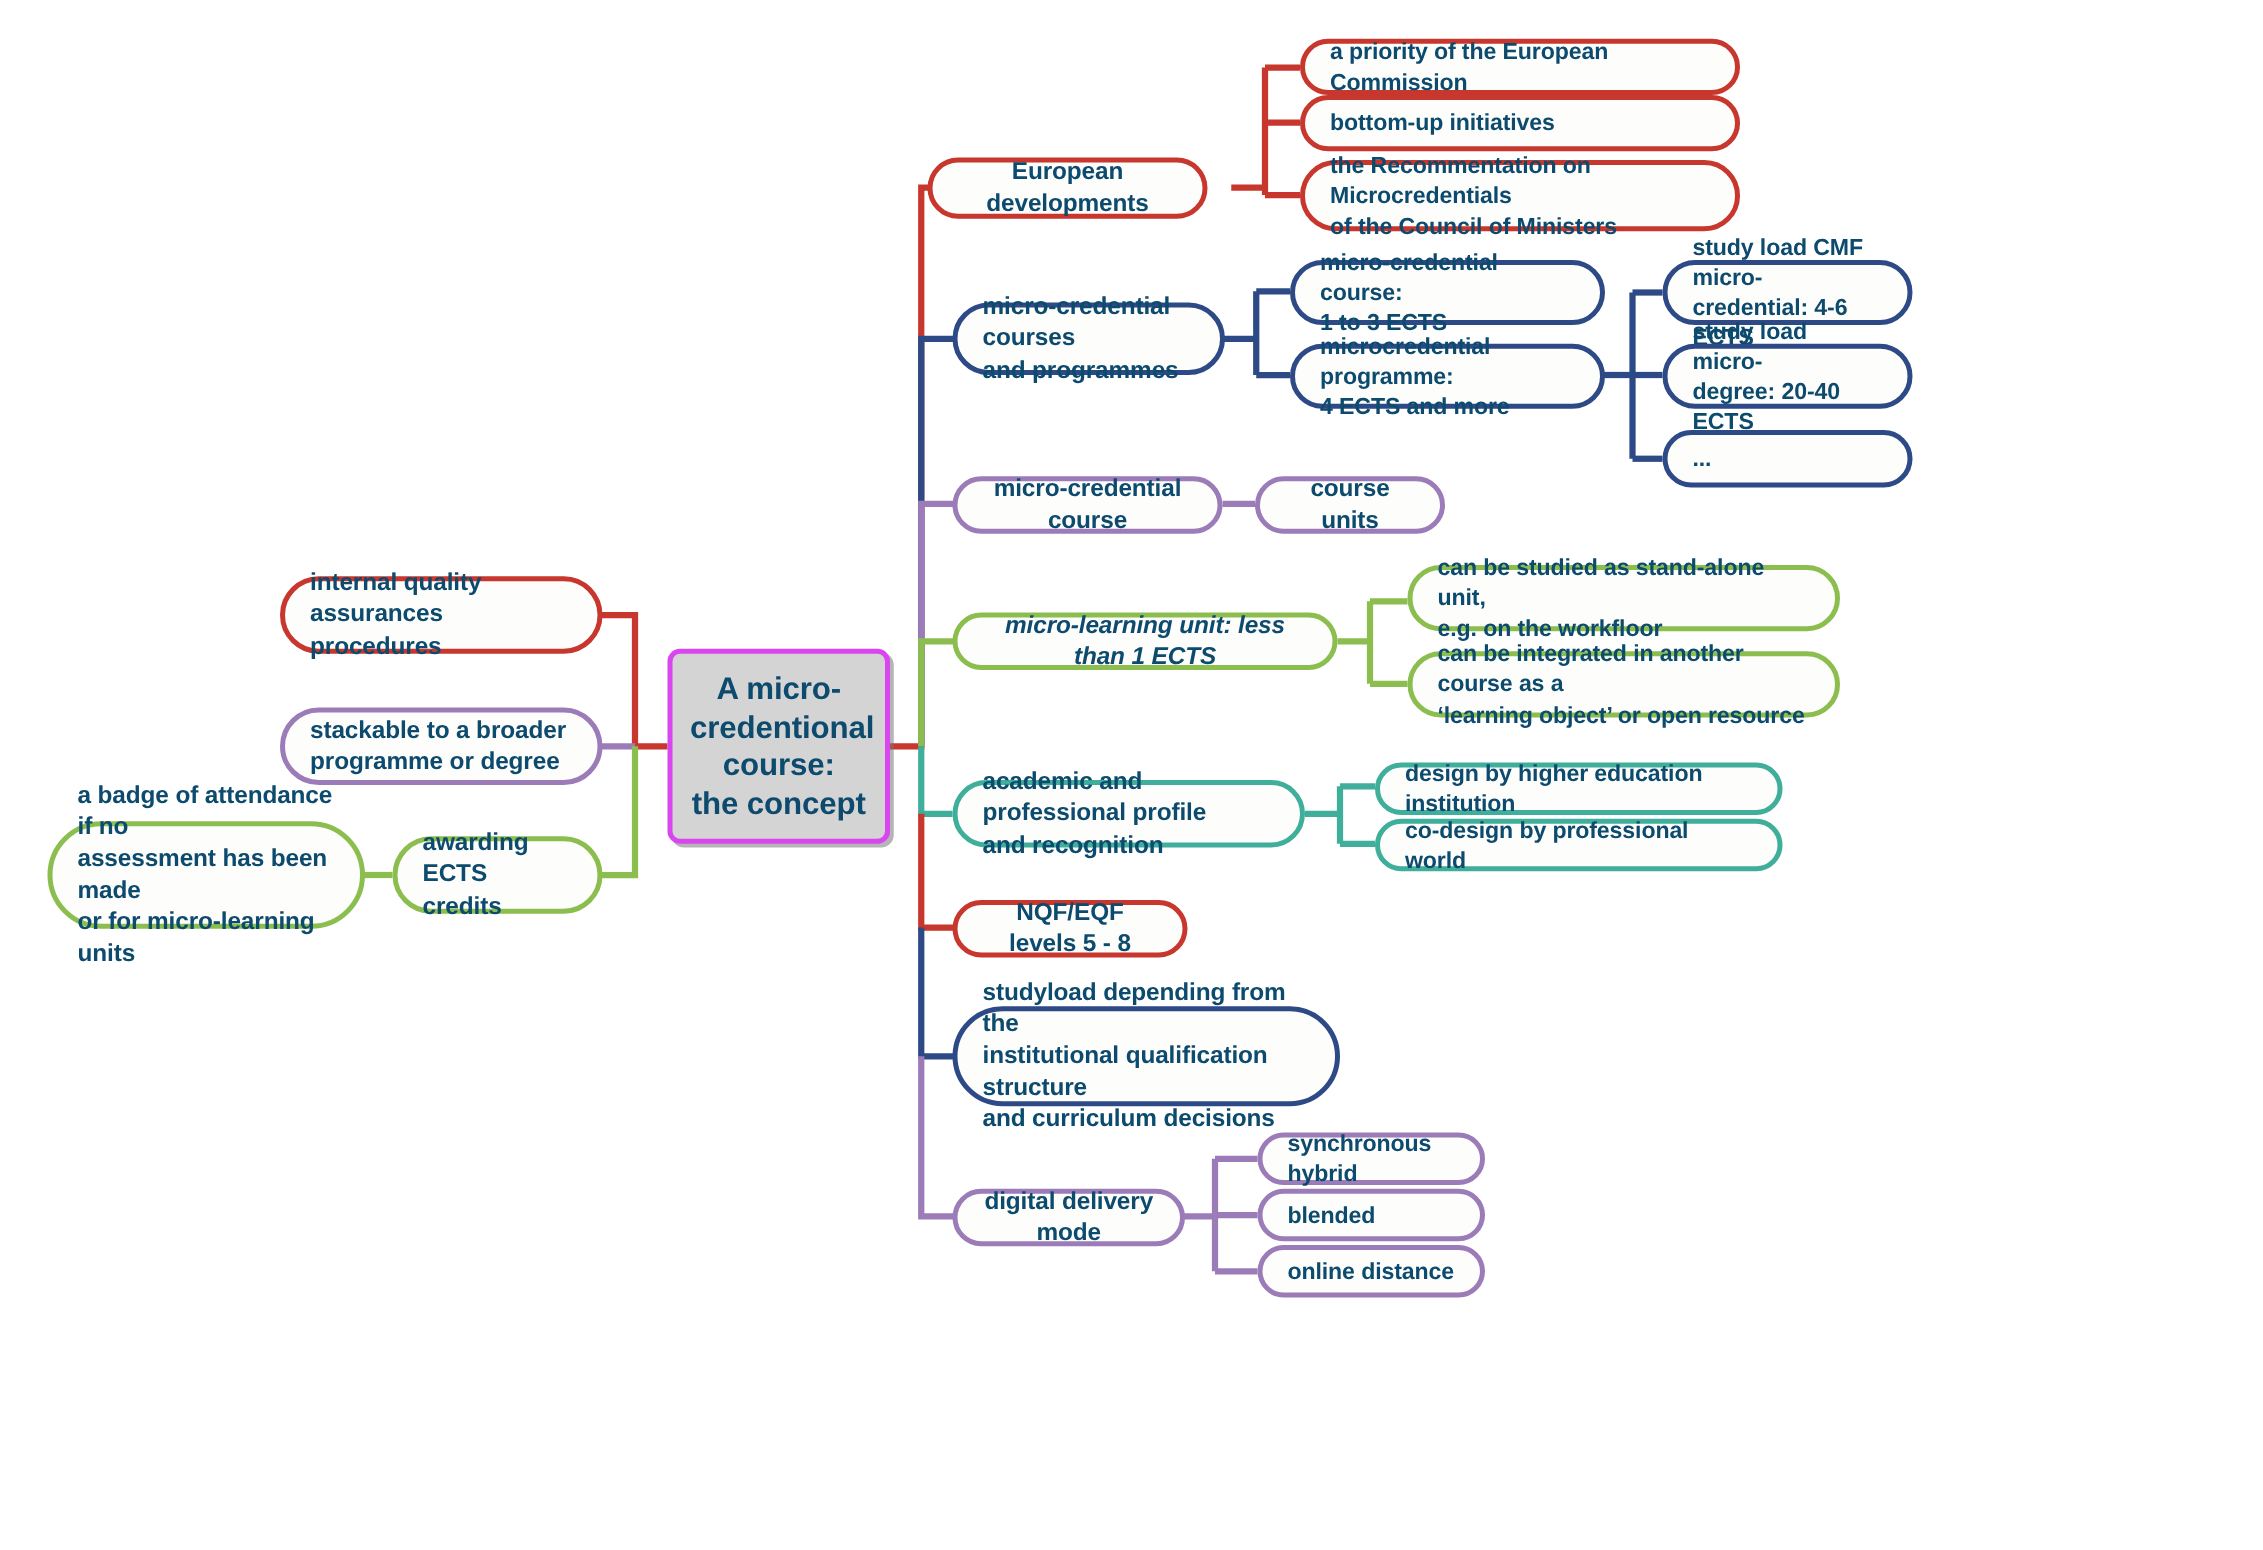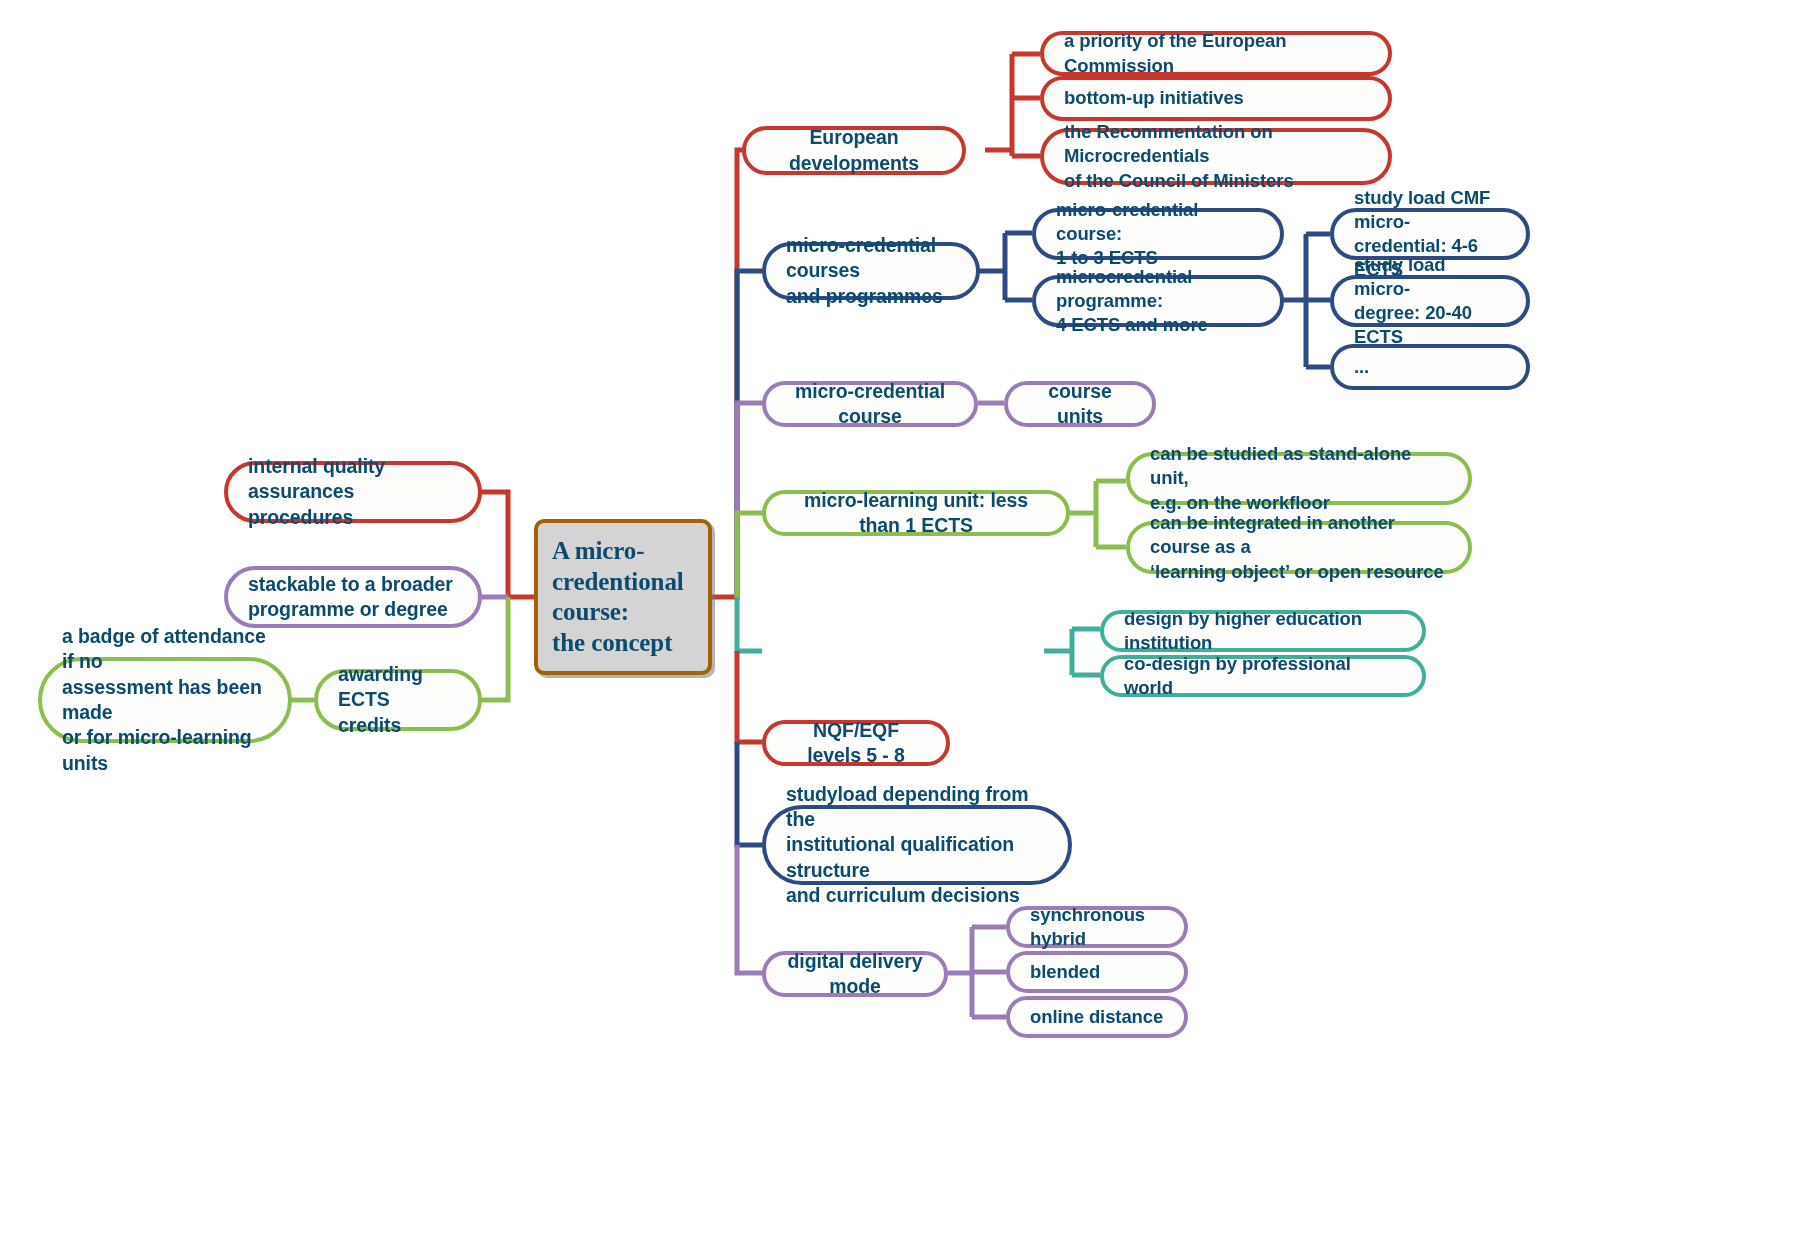--- a/index.html
+++ b/index.html
@@ -22,27 +22,27 @@
     font-weight:bold;
     color:#0c4a6e;
     line-height:1.30;
     letter-spacing:-0.1px;
     padding:6px 20px;
     white-space:pre-line;
   }
   .node.center{
     border-radius:10px;
     background:#d4d4d4;
-    border:4px solid #a16207;
+    border:4px solid #d946ef;
     justify-content:center;
+    text-align:center;
     font-size:25px;
     line-height:1.22;
     box-shadow:3px 3px 0 rgba(120,120,120,0.55);
     padding:8px 14px;
-    font-family:Liberation Serif, serif;
   }
   .node .txt{display:block;width:100%;}
   .fs18{font-size:18.5px;}
   .fs19{font-size:19.5px;}
 </style>
 </head>
 <body>
 
 <div id="canvas">
 
@@ -154,32 +154,36 @@
     <span class="txt">...</span>
   </div>
 
   <div class="node fs19" style="left:762px;top:381px;width:216px;height:46px;border-color:#9b7cb8;justify-content:center;">
     <span class="txt" style="text-align:center;">micro-credential course</span>
   </div>
   <div class="node fs19" style="left:1004px;top:381px;width:152px;height:46px;border-color:#9b7cb8;justify-content:center;">
     <span class="txt" style="text-align:center;">course units</span>
   </div>
 
-  <div class="node fs19" style="left:762px;top:490px;width:308px;height:46px;border-color:#8cbe4f;justify-content:flex-start;">
+  <div class="node fs19" style="left:762px;top:490px;width:308px;height:46px;border-color:#8cbe4f;justify-content:flex-start;font-style:italic;">
     <span class="txt" style="text-align:center;">micro-learning unit: less than 1 ECTS</span>
   </div>
   <div class="node fs18" style="left:1126px;top:452px;width:346px;height:53px;border-color:#8cbe4f;">
     <span class="txt">can be studied as stand-alone unit,
 e.g. on the workfloor</span>
   </div>
   <div class="node fs18" style="left:1126px;top:521px;width:346px;height:53px;border-color:#8cbe4f;">
     <span class="txt">can be integrated in another course as a
 ‘learning object’ or open resource</span>
   </div>
 
+  <div class="node fs19" style="left:762px;top:624px;width:282px;height:54px;border-color:#3fae9b;">
+    <span class="txt">academic and professional profile
+and recognition</span>
+  </div>
   <div class="node fs18" style="left:1100px;top:610px;width:326px;height:42px;border-color:#3fae9b;">
     <span class="txt">design by higher education institution</span>
   </div>
   <div class="node fs18" style="left:1100px;top:655px;width:326px;height:42px;border-color:#3fae9b;">
     <span class="txt">co-design by professional world</span>
   </div>
 
   <div class="node fs19" style="left:762px;top:720px;width:188px;height:46px;border-color:#c8372d;justify-content:center;">
     <span class="txt" style="text-align:center;">NQF/EQF levels 5 - 8</span>
   </div>

